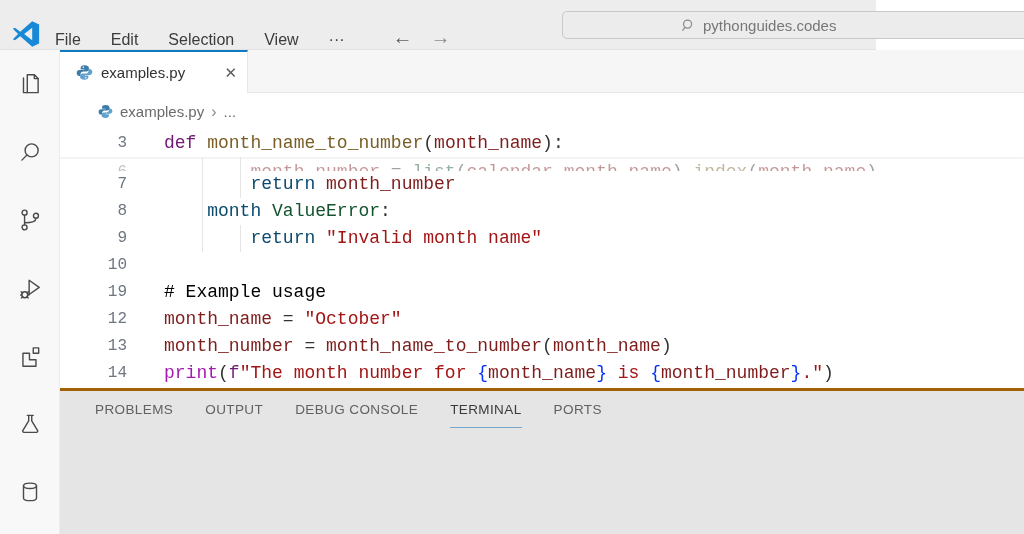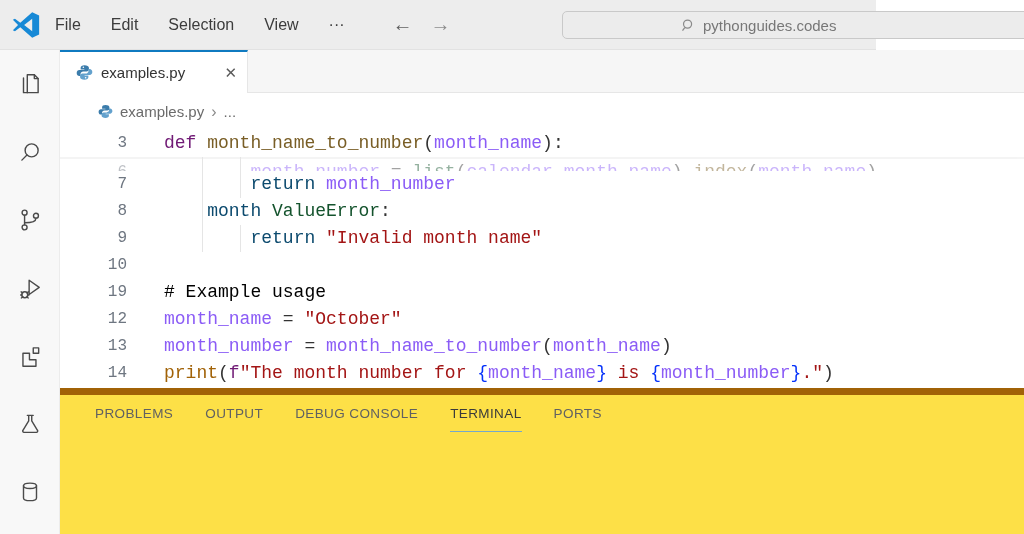--- a/index.html
+++ b/index.html
@@ -3,21 +3,21 @@
 <meta charset="utf-8">
 <style>
   * { margin:0; padding:0; box-sizing:border-box; }
   html,body { width:1024px; height:534px; overflow:hidden; background:#fff;
               font-family:"Liberation Sans", sans-serif; }
   .app { position:relative; width:1024px; height:534px; background:#fff; }
 
   
   .titlebar { position:absolute; left:0; top:0; width:876px; height:50px;
               background:#ededed; border-bottom:1px solid #e2e2e2;
-              display:flex; align-items:center; }
+              display:flex; align-items:flex-end; }
   .logo { width:30px; height:30px; margin:0 14px 0 11px; }
   .menu { display:flex; gap:30px; color:#3c3c3c; font-size:16px; }
   .menu span { cursor:default; }
   .navarrows { display:flex; gap:18px; margin-left:48px; font-size:20px; color:#5f5f5f; }
   .navarrows .fwd { color:#8c8c8c; }
   .searchbox { position:absolute; left:562px; top:11px; width:478px; height:28px;
                background:#ececec; border:1px solid #c9c9c9; border-radius:5px;
                display:flex; align-items:center; justify-content:flex-start;
                padding-left:118px; color:#777; font-size:15px; gap:7px; }
 
@@ -47,28 +47,28 @@
 
   
   .editor { position:absolute; left:60px; top:130px; width:964px; height:258px;
             background:#fff; font-family:"Liberation Mono","DejaVu Sans Mono",monospace;
             font-size:18px; }
   .crow { display:flex; height:27px; line-height:27px; white-space:pre; }
   .crow .ln { width:67px; text-align:right; color:#6e7681; font-size:16px; flex:none; }
   .crow .cd { padding-left:37px; }
   .crow.sliver { height:14px; overflow:hidden; opacity:.45;
                  border-top:2px solid #e8e8e8; }
-  .kw{color:#701a75} .ctrl{color:#0c4a6e} .fn{color:#795e26} .var{color:#8b5cf6}
+  .kw{color:#701a75} .ctrl{color:#0c4a6e} .fn{color:#795e26} .var{color:#7f1d1d}
   .typ{color:#14532d} .str{color:#a31515} .com{color:#000000} .op{color:#333}
-  .brc{color:#0431fa} .call{color:#a16207}
+  .brc{color:#0431fa} .call{color:#a21caf}
   .guide { position:absolute; width:1px; background:#e5e5e5; }
 
   
   .panel { position:absolute; left:60px; top:388px; width:964px; height:146px;
-           background:#fde047; border-top:7px solid #a16207; }
+           background:#e5e5e5; border-top:3px solid #a16207; }
   .ptabs { display:flex; gap:32px; padding:11px 0 0 35px; font-size:13.5px;
            letter-spacing:.4px; color:#616161; height:37px; }
   .ptab { padding-bottom:5px; cursor:pointer; }
   .ptab.active { color:#3b3b3b; border-bottom:1.5px solid #75a8cc; }
 
   .term { padding:24px 0 0 94px; font-family:"Liberation Mono","DejaVu Sans Mono",monospace;
           font-size:18px; line-height:27.5px; color:#333; white-space:pre; }
   .trun { display:inline-block; border-bottom:2px solid #de52d3; padding-bottom:1px; }
 </style>
 </head>

